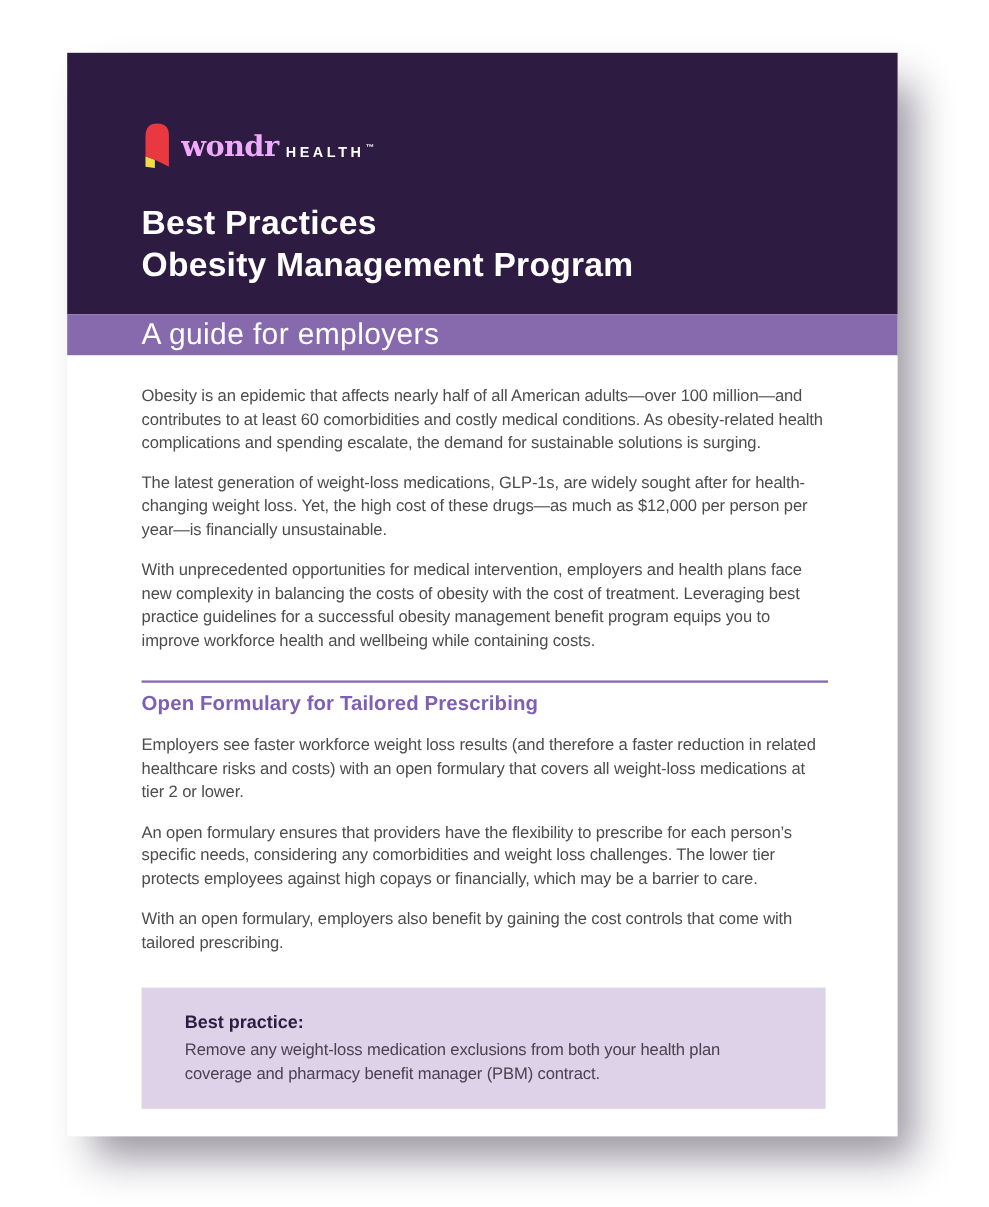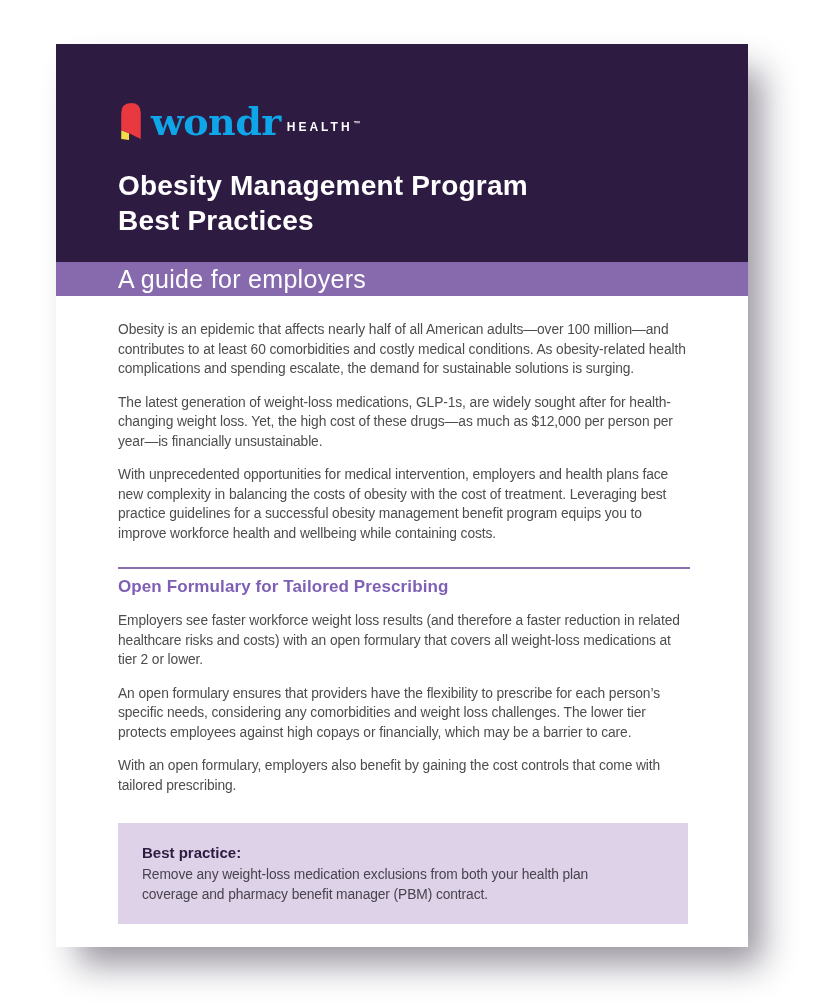--- a/index.html
+++ b/index.html
@@ -31,23 +31,23 @@
   }
   .logo {
     display: flex;
     align-items: flex-end;
     height: 40px;
   }
   .logo-icon { width: 26px; height: 41px; margin-right: 7px; }
   .logo-word {
     font-family: "DejaVu Serif", serif;
     font-weight: 700;
-    font-size: 38px;
+    font-size: 24px;
     line-height: 38px;
-    color: #0ea5e9;
+    color: #f0abfc;
     letter-spacing: -0.5px;
   }
   .logo-suffix {
     font-size: 12px;
     font-weight: 700;
     letter-spacing: 3px;
     color: #ffffff;
     margin: 0 0 7px 6px;
   }
   .logo-tm {
@@ -110,21 +110,21 @@
     margin-bottom: 14px;
   }
 
   
   .callout {
     margin-top: 28px;
     background: var(--callout-bg, #ddd2e7);
     box-sizing: border-box;
     width: 570px;
     min-height: 93px;
-    padding: 20px 28px 20px 24px;
+    padding: 20px 28px 20px 36px;
   }
   .callout-title {
     color: var(--header-bg, #2e1b42);
     font-size: 15px;
     font-weight: 800;
     line-height: 19px;
     margin-bottom: 3px;
   }
   .callout-body {
     color: var(--callout-text, #49434f);
@@ -143,22 +143,22 @@
     <div class="logo">
       <svg class="logo-icon" viewBox="0 0 26 42" xmlns="http://www.w3.org/2000/svg" aria-hidden="true">
         <path d="M3,31 L11,34 L11,41 L3,40 Z" fill="#f2dd49"></path>
         <path d="M3,31 L3,14 Q3,3 13,3 Q23,3 23,13 L23,40 L11,34 Q4,31.5 3,31 Z" fill="#e93840"></path>
       </svg>
       <span class="logo-word">wondr</span>
       <span class="logo-suffix">HEALTH</span>
       <span class="logo-tm">™</span>
     </div>
     <div class="doc-title">
+      <div>Best Practices</div>
       <div>Obesity Management Program</div>
-      <div>Best Practices</div>
     </div>
   </div>
 
   <div class="banner">
     <span class="banner-text">A guide for employers</span>
   </div>
 
   <div class="body-area">
 
     <p class="para">Obesity is an epidemic that affects nearly half of all American adults—over 100 million—and contributes to at least 60 comorbidities and costly medical conditions. As obesity-related health complications and spending escalate, the demand for sustainable solutions is surging.</p>

